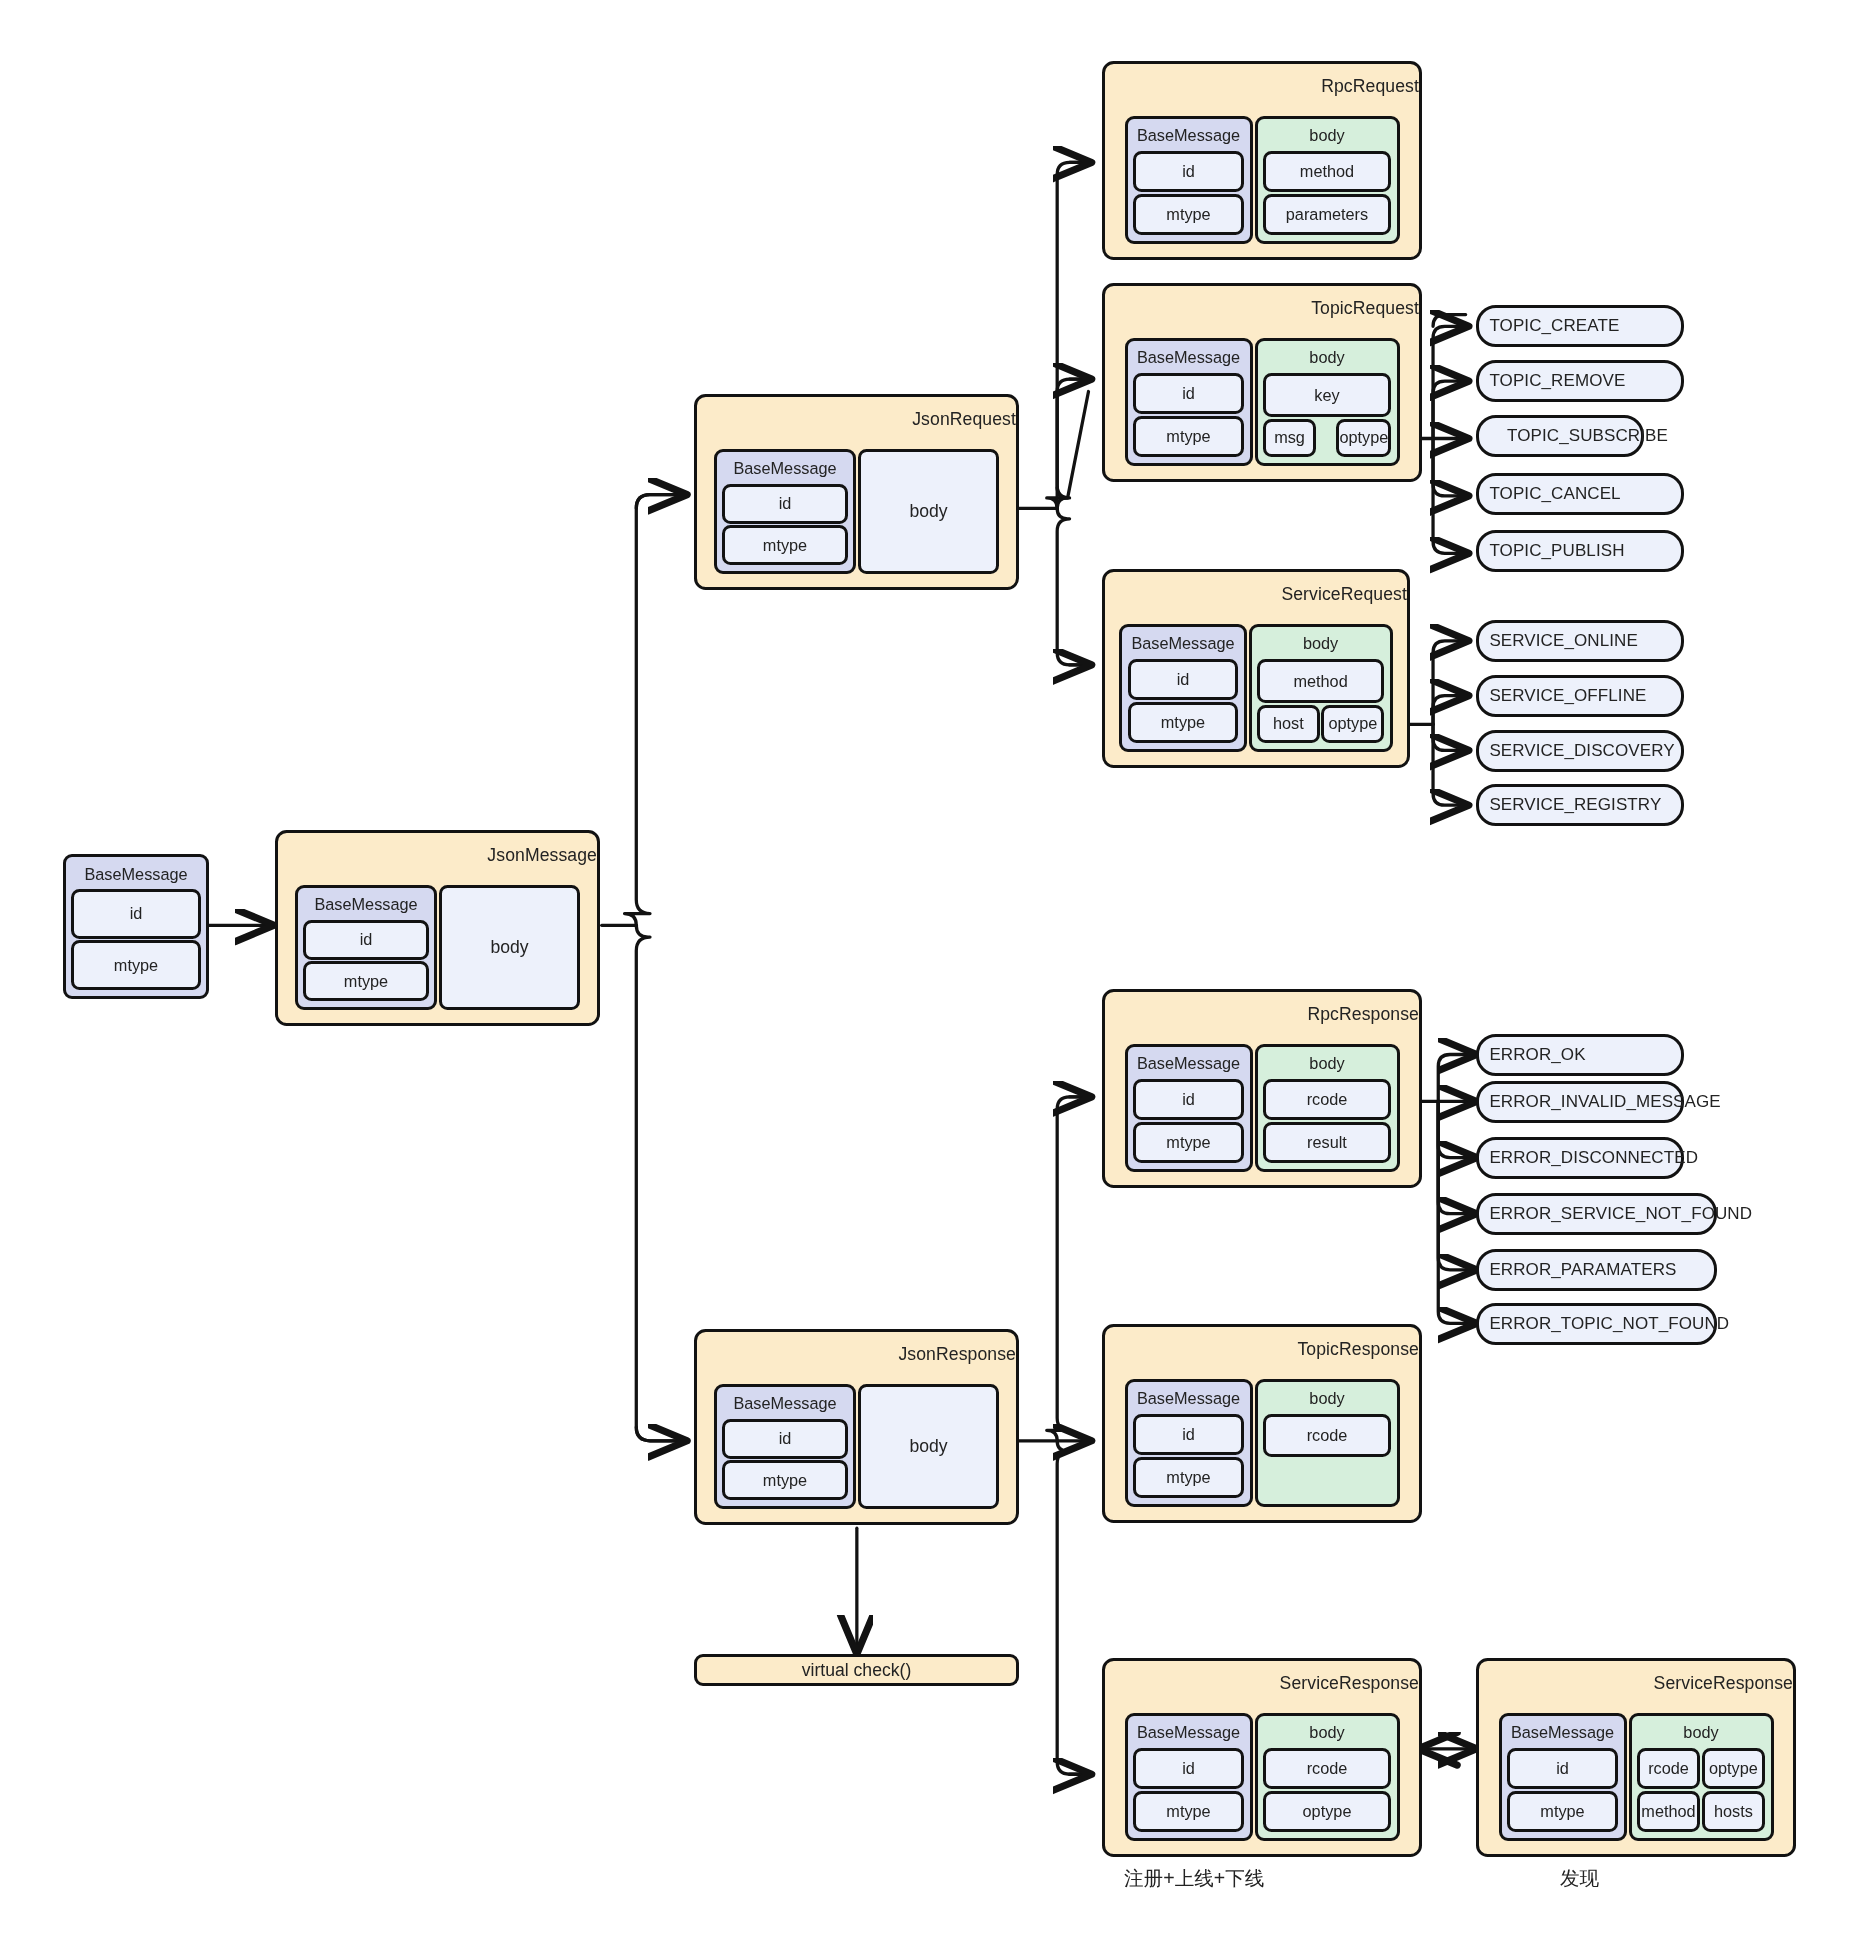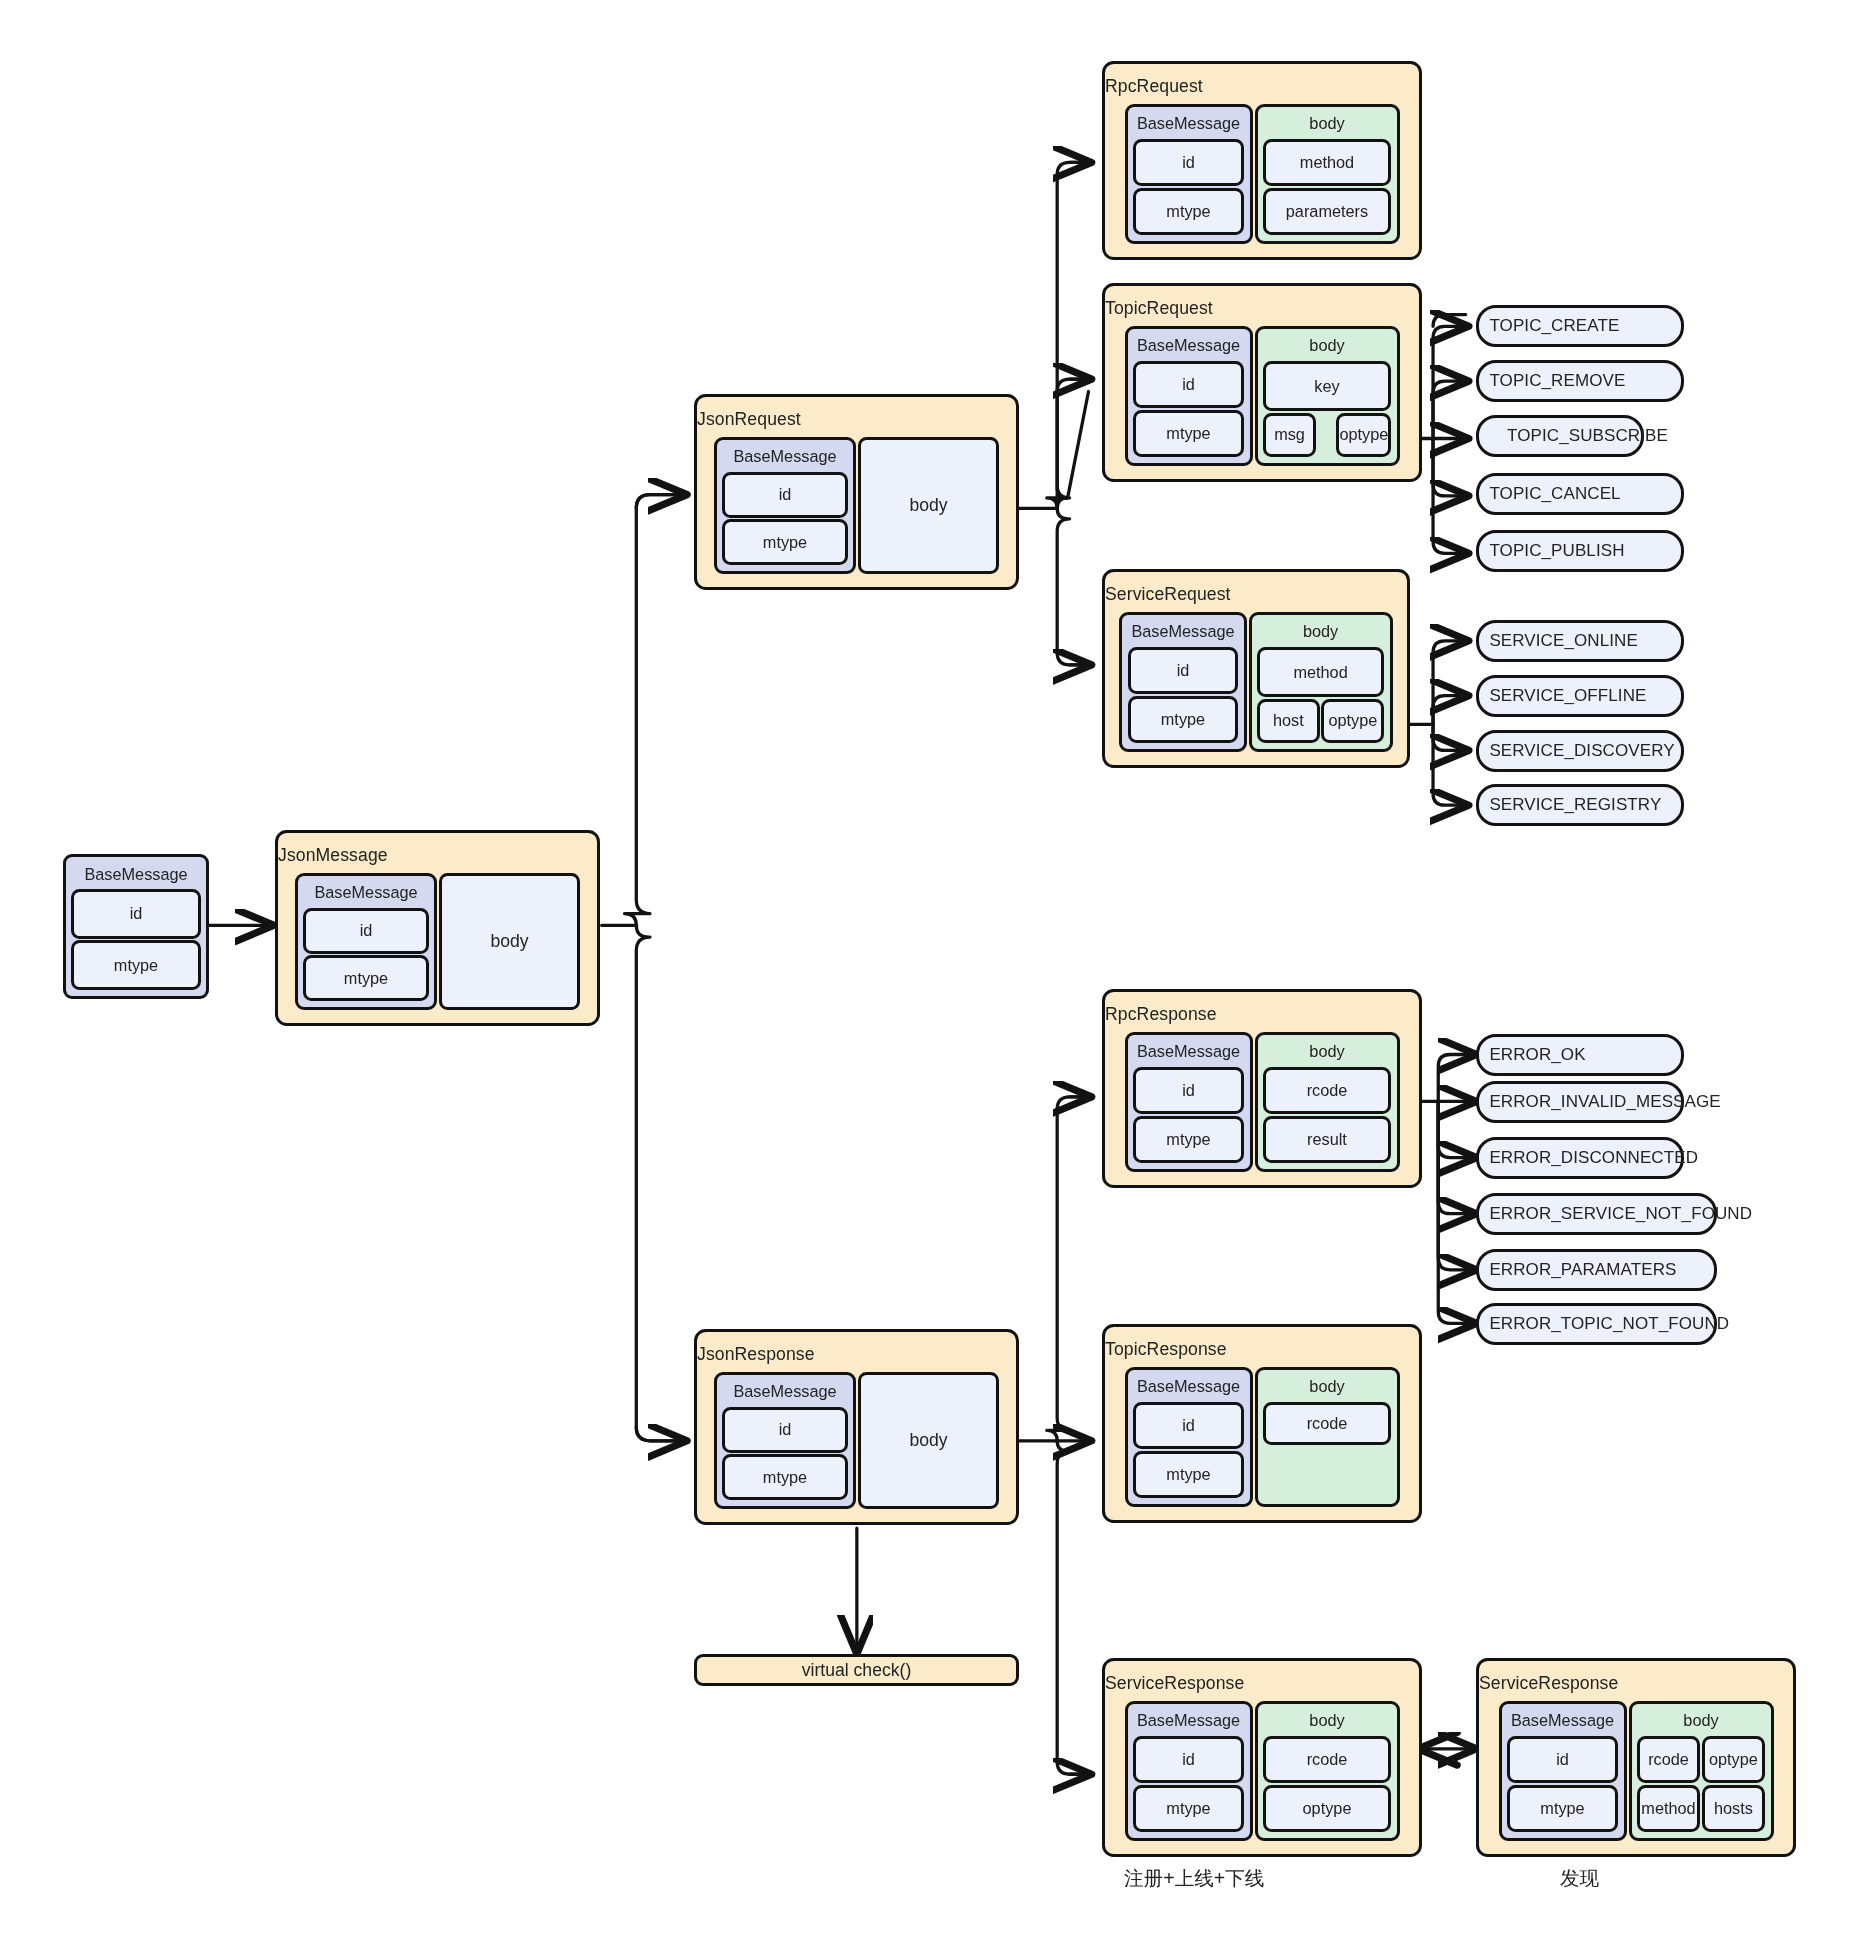--- a/index.html
+++ b/index.html
@@ -7,22 +7,22 @@
   #canvas{position:relative;width:1869px;height:1955px;background:#fff;overflow:hidden;}
   #wires{position:absolute;left:0;top:0;width:1869px;height:1955px;pointer-events:none;}
 
   
   .node{position:absolute;box-sizing:border-box;}
   .klass{
     background:#FCEBC9;border:3.3px solid #121212;border-radius:11.7px;
     box-sizing:border-box;display:flex;flex-direction:column;align-items:center;
   }
   .klass > .klass-title{
-    width:100%;text-align:left;font-size:17.6px;line-height:1;
-    padding-top:14.4px;padding-bottom:8px;color:#232323;letter-spacing:0.1px;
+    width:100%;text-align:right;font-size:17.6px;line-height:1;
+    padding-top:14.4px;padding-bottom:20px;color:#232323;letter-spacing:0.1px;
   }
   .klass-inner{
     display:flex;flex-direction:row;align-items:stretch;justify-content:center;
     gap:2px;padding:0 14.4px 13px 14.4px;box-sizing:border-box;width:100%;flex:1;
   }
 
   .group{
     border:3.3px solid #121212;border-radius:9px;box-sizing:border-box;
     display:flex;flex-direction:column;align-items:center;padding:0 5.2px 5.9px 5.2px;
   }

